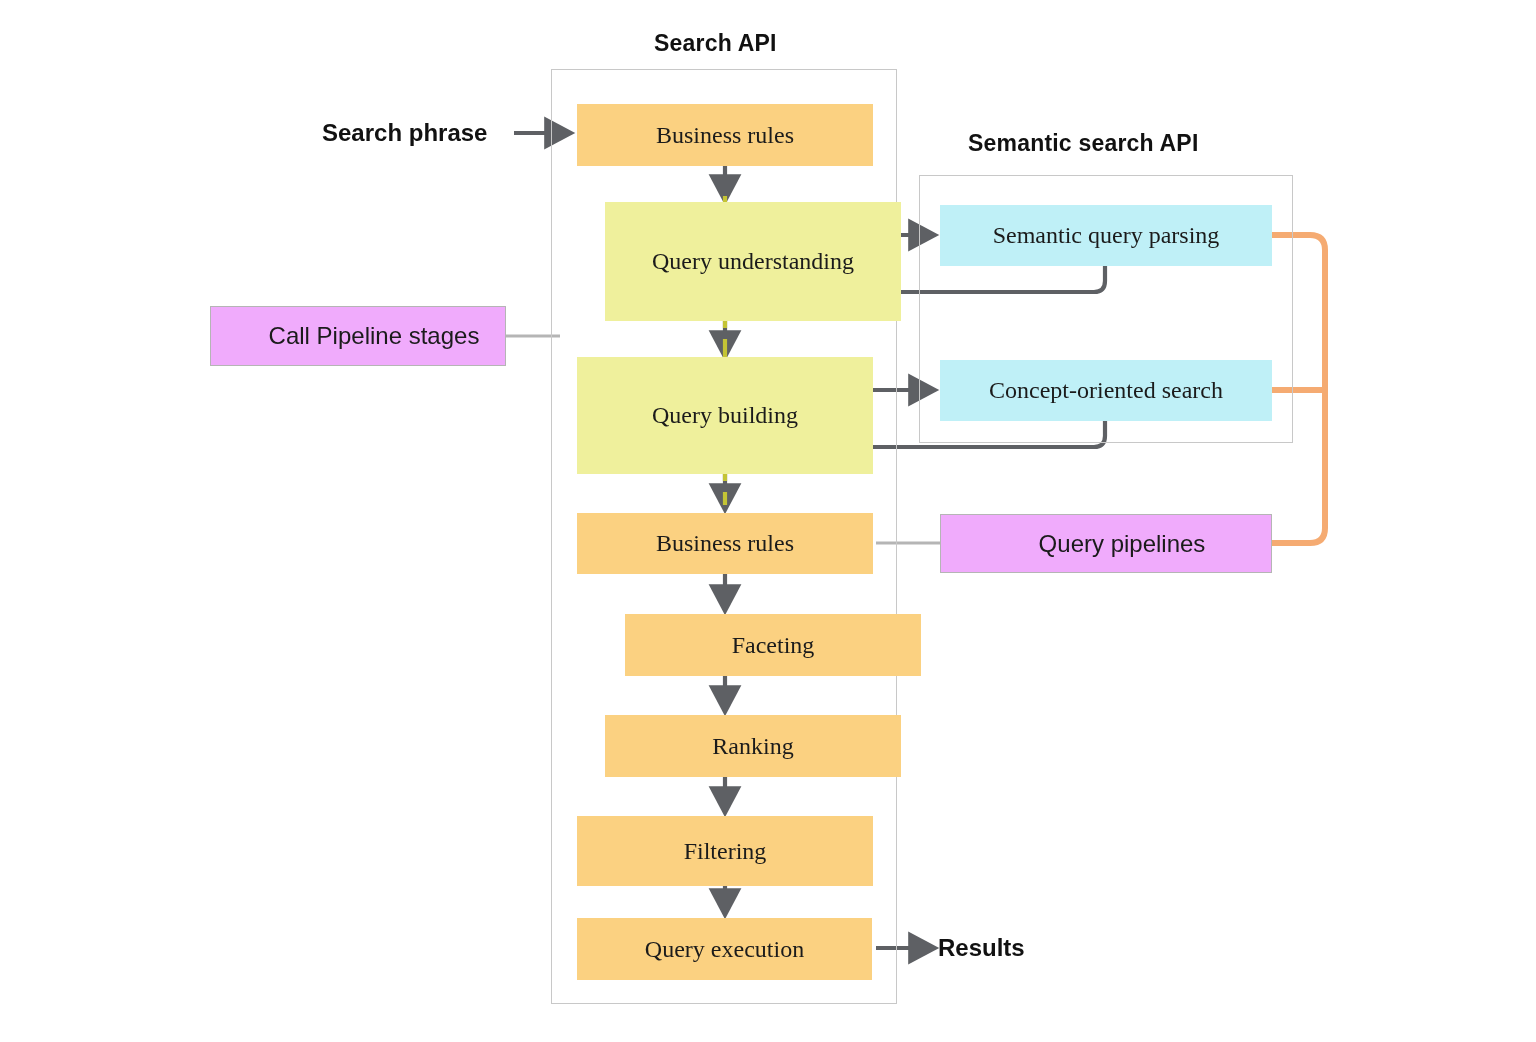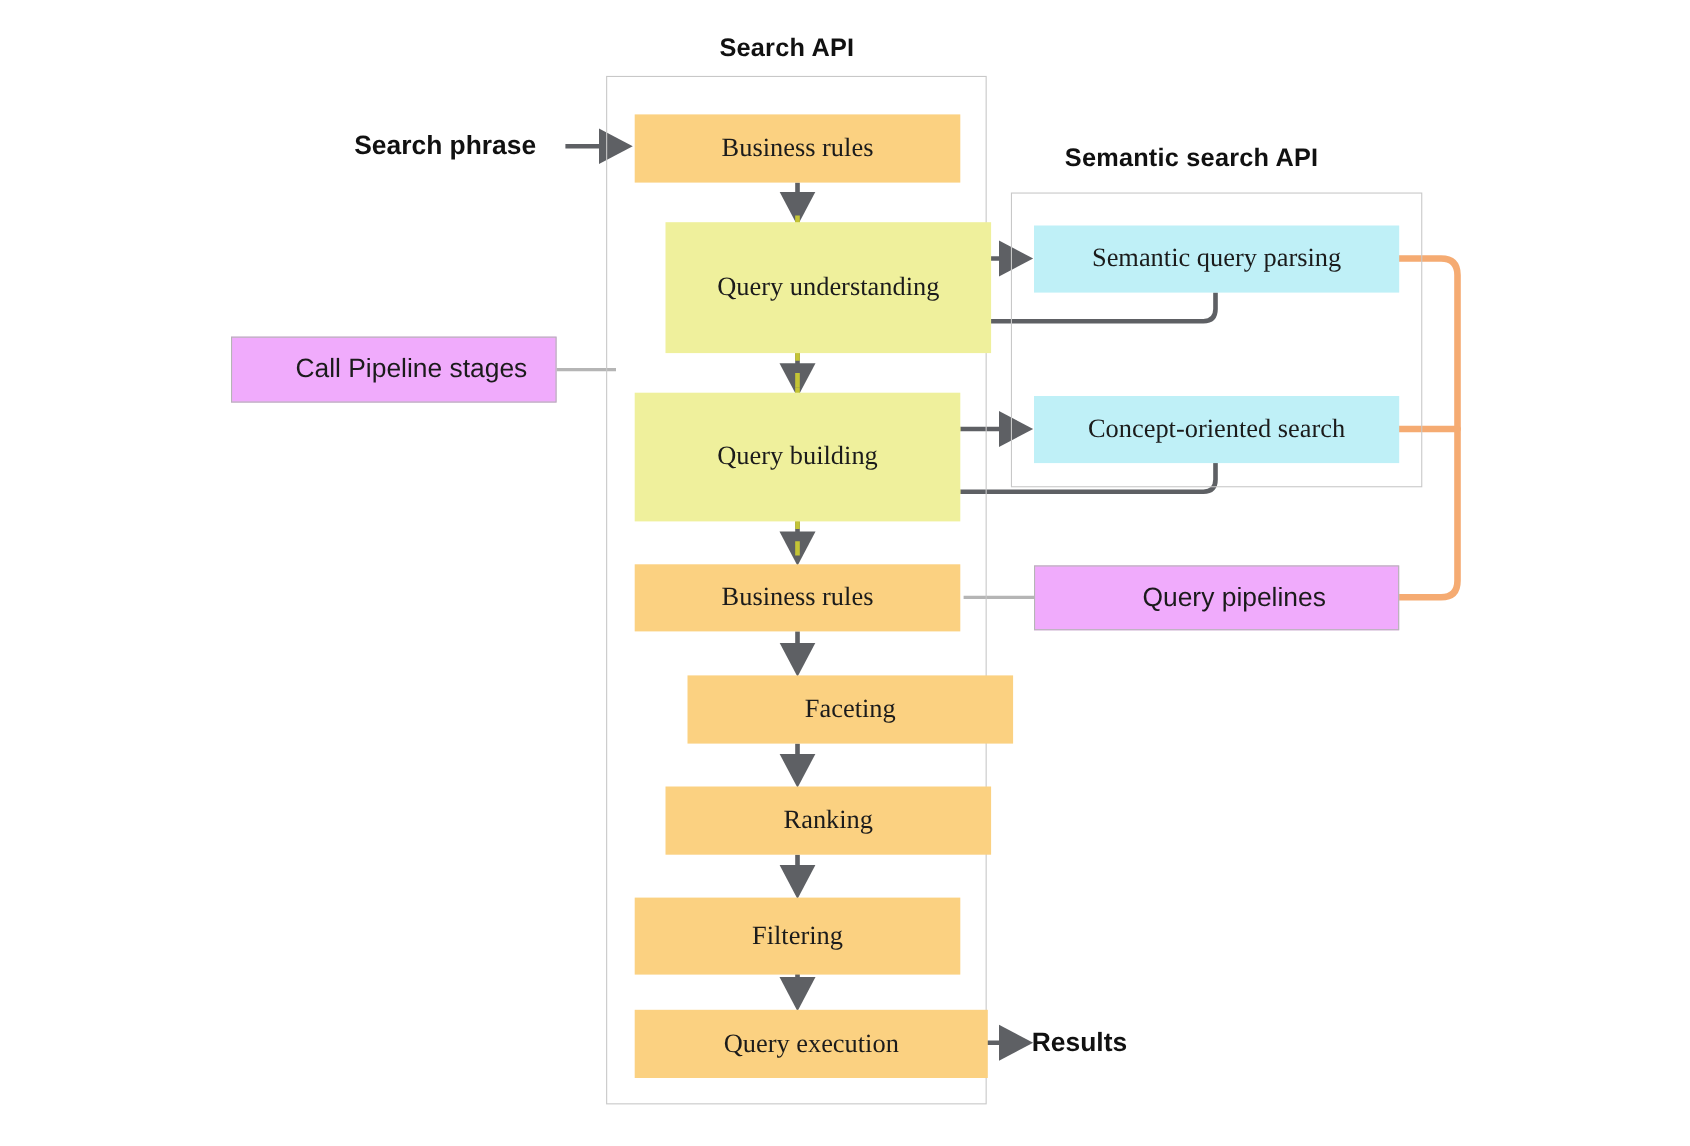--- a/index.html
+++ b/index.html
@@ -87,21 +87,21 @@
   <div class="stage-box stage-yellow" style="left:577px;top:357px;width:296px;height:117px;">Query building</div>
 
   <div class="stage-box stage-orange" style="left:577px;top:513px;width:296px;height:61px;">Business rules</div>
 
   <div class="stage-box stage-orange" style="left:577px;top:614px;width:296px;height:62px;margin-left:48px;">Faceting</div>
 
   <div class="stage-box stage-orange" style="left:577px;top:715px;width:296px;height:62px;margin-left:28px;">Ranking</div>
 
   <div class="stage-box stage-orange" style="left:577px;top:816px;width:296px;height:70px;">Filtering</div>
 
-  <div class="stage-box stage-orange" style="left:577px;top:918px;width:321px;height:62px;">Query execution</div>
+  <div class="stage-box stage-orange" style="left:577px;top:918px;width:295px;height:62px;">Query execution</div>
 
   <div class="stage-box stage-blue" style="left:940px;top:205px;width:332px;height:61px;">Semantic query parsing</div>
 
   <div class="stage-box stage-blue" style="left:940px;top:360px;width:332px;height:61px;">Concept-oriented search</div>
 
   <div class="callout" style="left:210px;top:306px;width:296px;height:60px;">Call Pipeline stages</div>
 
   <div class="callout" style="left:940px;top:514px;width:332px;height:59px;">Query pipelines</div>
 
   <div class="edge-label" style="left:322px;top:119px;">Search phrase</div>

